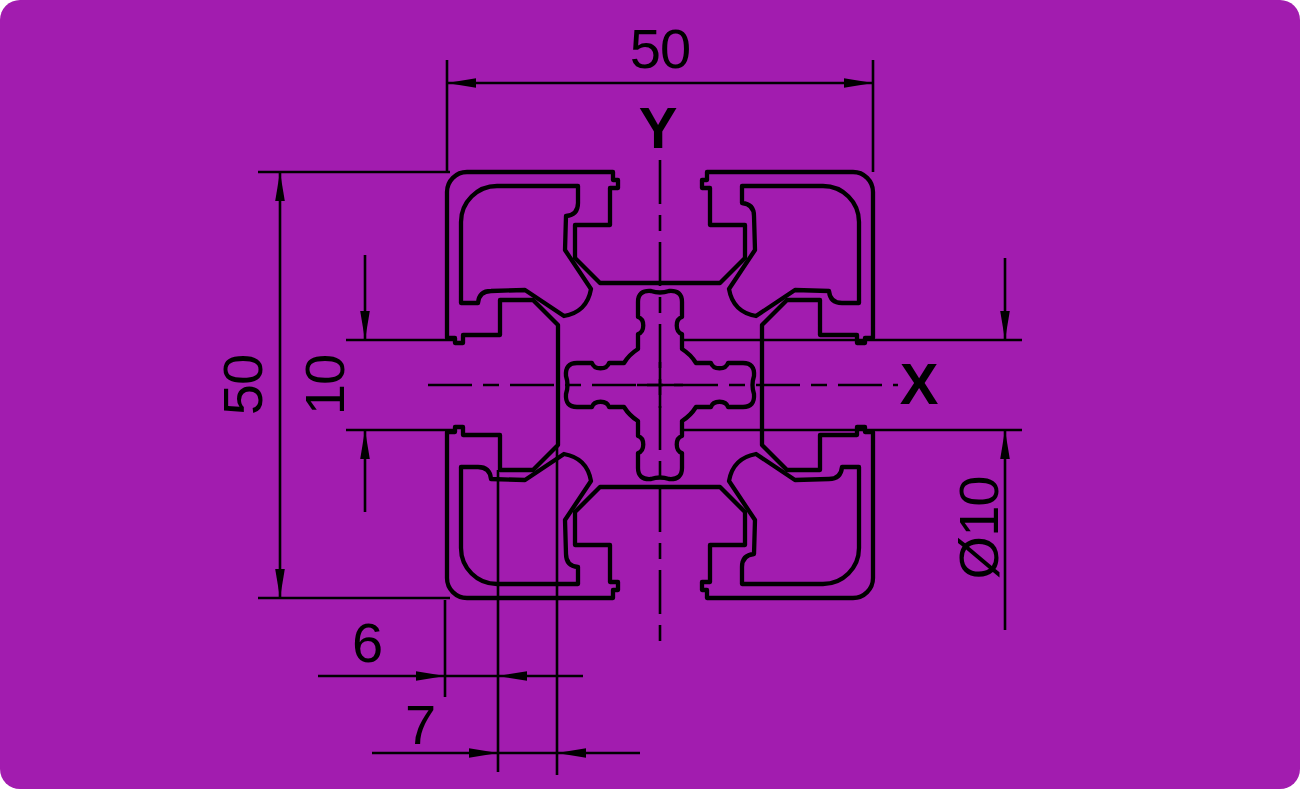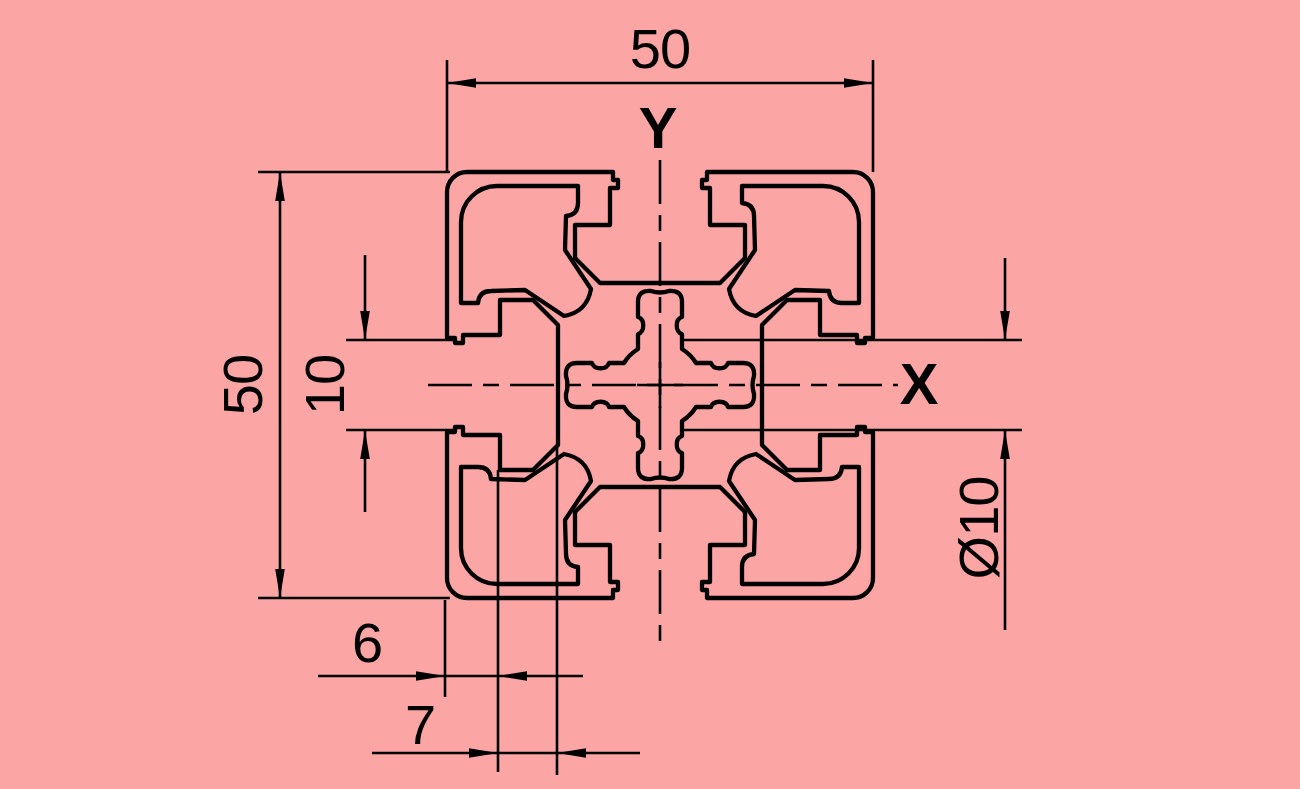--- a/index.html
+++ b/index.html
@@ -4,22 +4,23 @@
 <style>
   html, body {
     margin: 0;
     padding: 0;
     background: #ffffff;
   }
   .canvas {
     position: relative;
     width: 1300px;
     height: 789px;
-    background: #fca5a5;
+    background: #a21caf;
     overflow: hidden;
+    border-radius: 20px;
   }
   svg { display: block; }
   text {
     font-family: "Liberation Sans", "DejaVu Sans", sans-serif;
     fill: #000000;
   }
   .dim-text  { font-size: 56px; font-weight: 400; letter-spacing: -1px; }
   .axis-text { font-size: 58px; font-weight: 700; }
 </style>
 </head>

